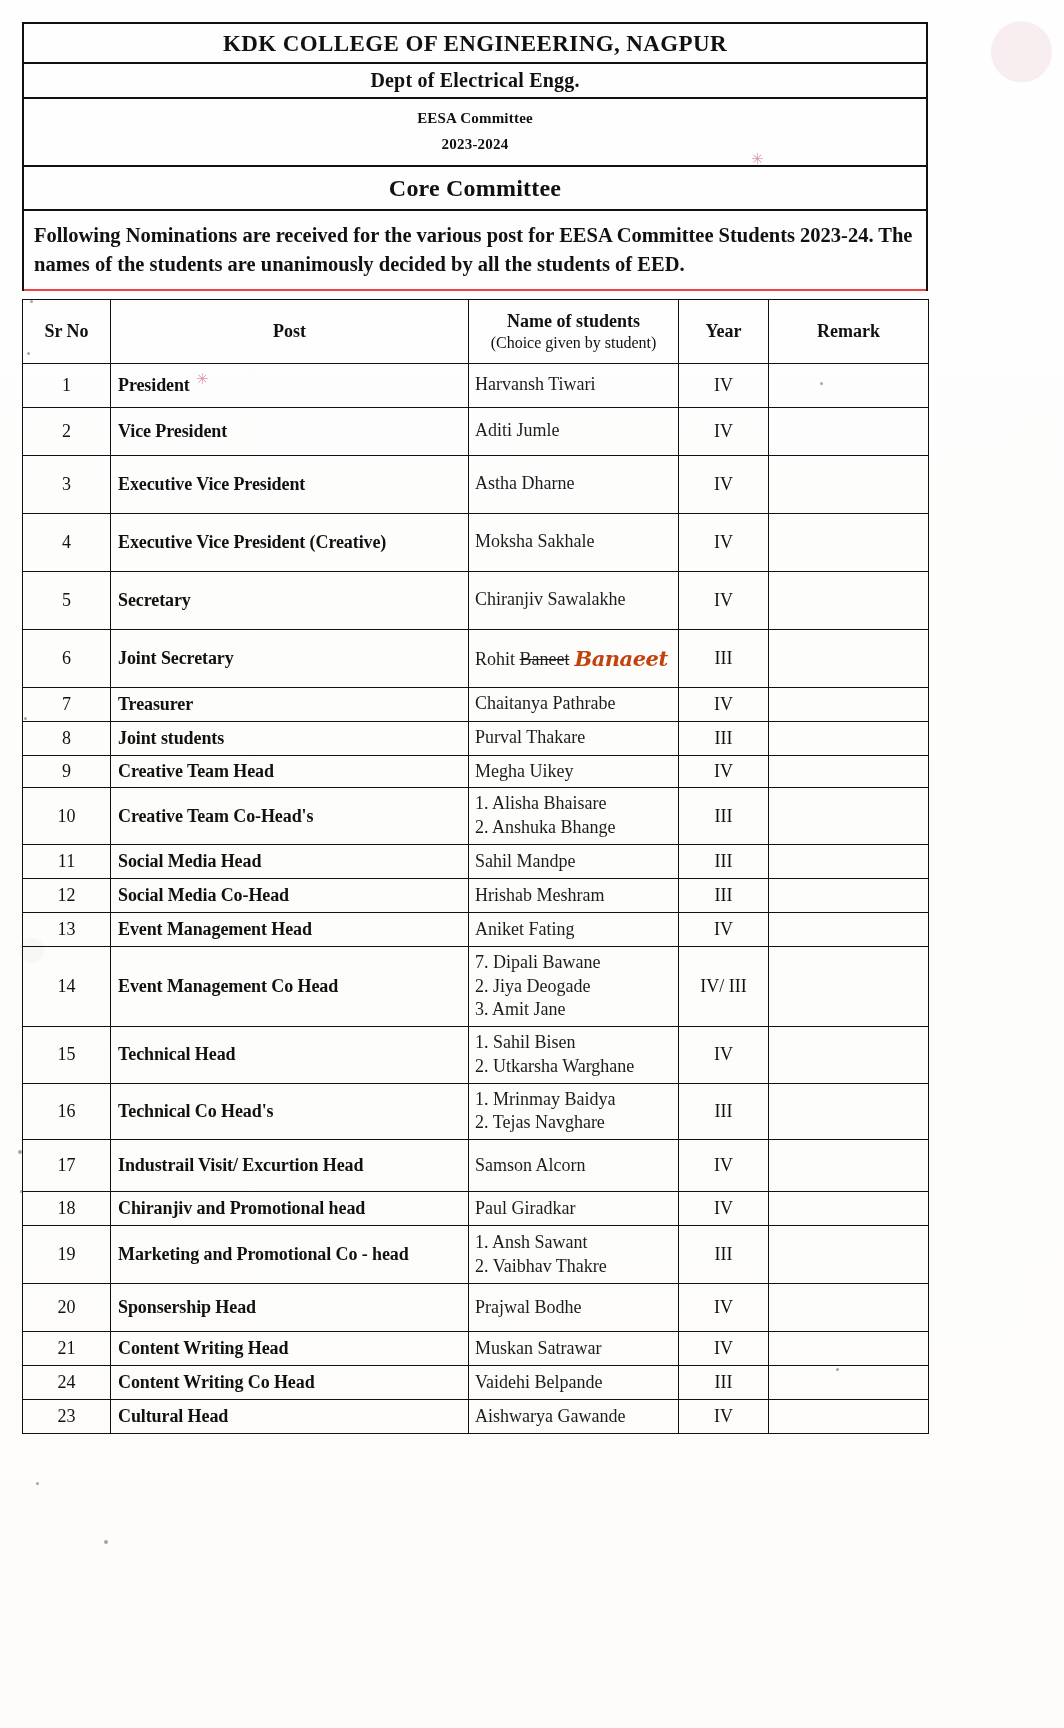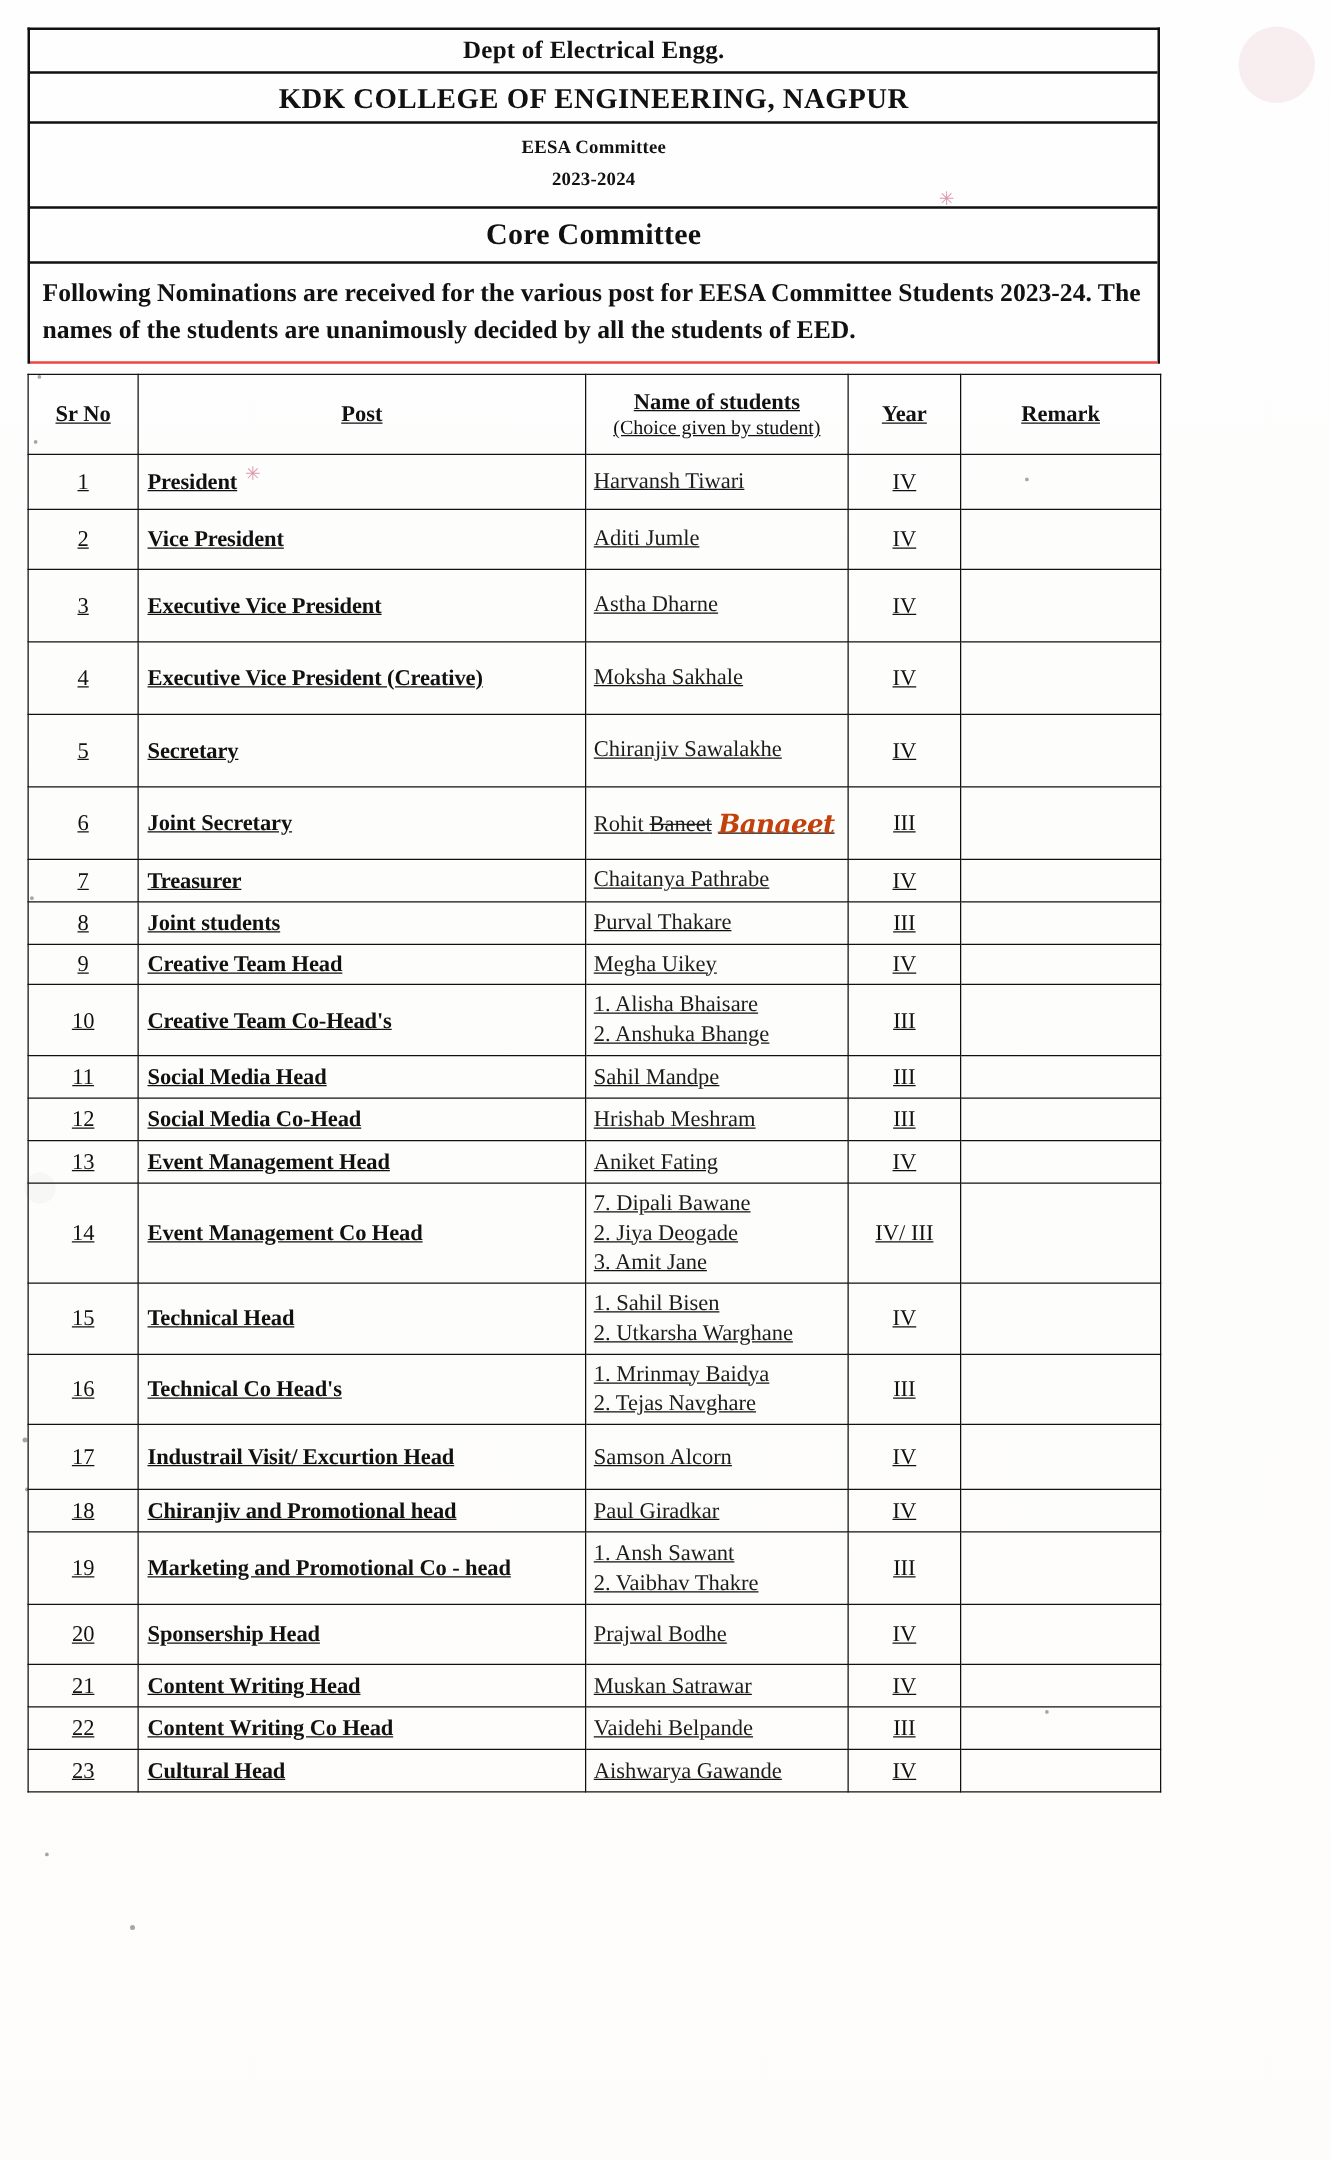--- a/index.html
+++ b/index.html
@@ -80,21 +80,20 @@
     padding: 10px 8px 9px 10px;
     text-align: left;
   }
 
   
   table.main {
     border-collapse: collapse;
     width: 906px;
     table-layout: fixed;
     margin-top: 8px;
-    text-decoration: underline;
   }
   table.main th, table.main td {
     border: 1.6px solid #111;
     vertical-align: middle;
     font-size: 18px;
   }
   col.c-sr    { width: 88px; }
   col.c-post  { width: 358px; }
   col.c-name  { width: 210px; }
   col.c-year  { width: 90px; }
@@ -172,24 +171,24 @@
 </head>
 <body>
 
 <div class="scan"></div>
 
 <div class="page">
   <div class="doc">
 
     <div class="hdr">
       <div class="hdr-row">
-        <span class="hdr-col h-dept">Dept of Electrical Engg.</span>
+        <span class="hdr-col h-college">KDK COLLEGE OF ENGINEERING, NAGPUR</span>
       </div>
       <div class="hdr-row">
-        <span class="hdr-col h-college">KDK COLLEGE OF ENGINEERING, NAGPUR</span>
+        <span class="hdr-col h-dept">Dept of Electrical Engg.</span>
       </div>
       <div class="hdr-row">
         <span class="hdr-col h-committee">EESA Committee</span>
         <span class="hdr-col h-committee" style="padding-top:0;padding-bottom:9px;">2023-2024</span>
       </div>
       <div class="hdr-row">
         <span class="hdr-col h-core">Core Committee</span>
       </div>
       <div class="h-note">Following Nominations are received for the various post for EESA Committee Students 2023-24. The names of the students are unanimously decided by all the students of EED.</div>
     </div>
@@ -404,21 +403,21 @@
           <tr style="height: 34px;">
             <td class="sr">21</td>
             <td class="post">Content Writing Head</td>
             <td class="name">
               <span class="nm-line">Muskan Satrawar</span>
             </td>
             <td class="year">IV</td>
             <td class="remark"></td>
           </tr>
           <tr style="height: 34px;">
-            <td class="sr">22</td>
+            <td class="sr">24</td>
             <td class="post">Content Writing Co Head</td>
             <td class="name">
               <span class="nm-line">Vaidehi Belpande</span>
             </td>
             <td class="year">III</td>
             <td class="remark"></td>
           </tr>
           <tr style="height: 34px;">
             <td class="sr">23</td>
             <td class="post">Cultural Head</td>

